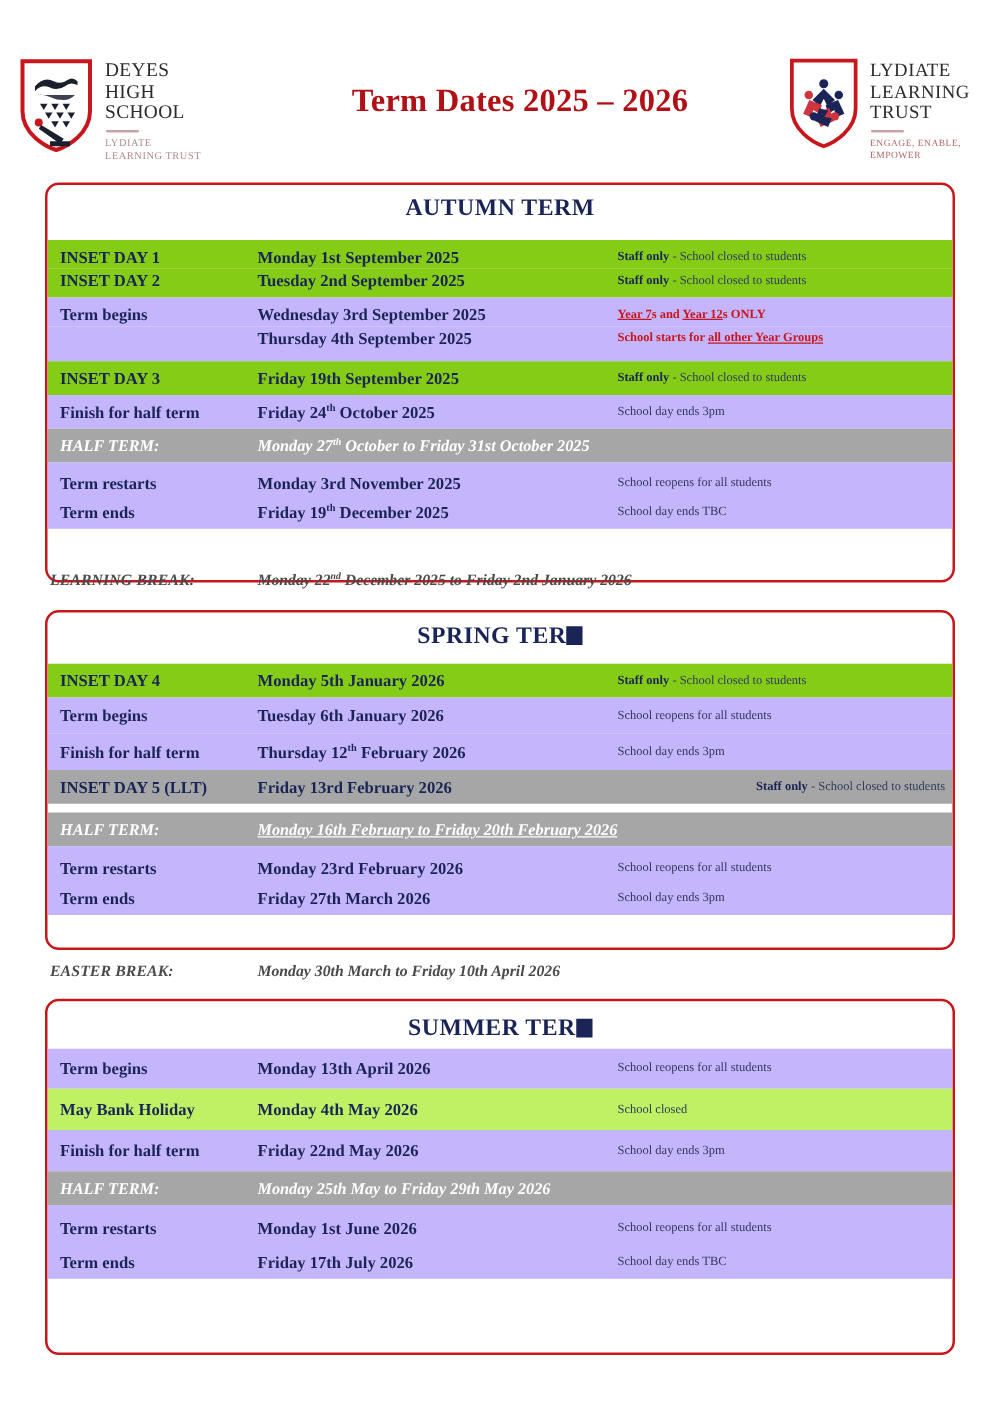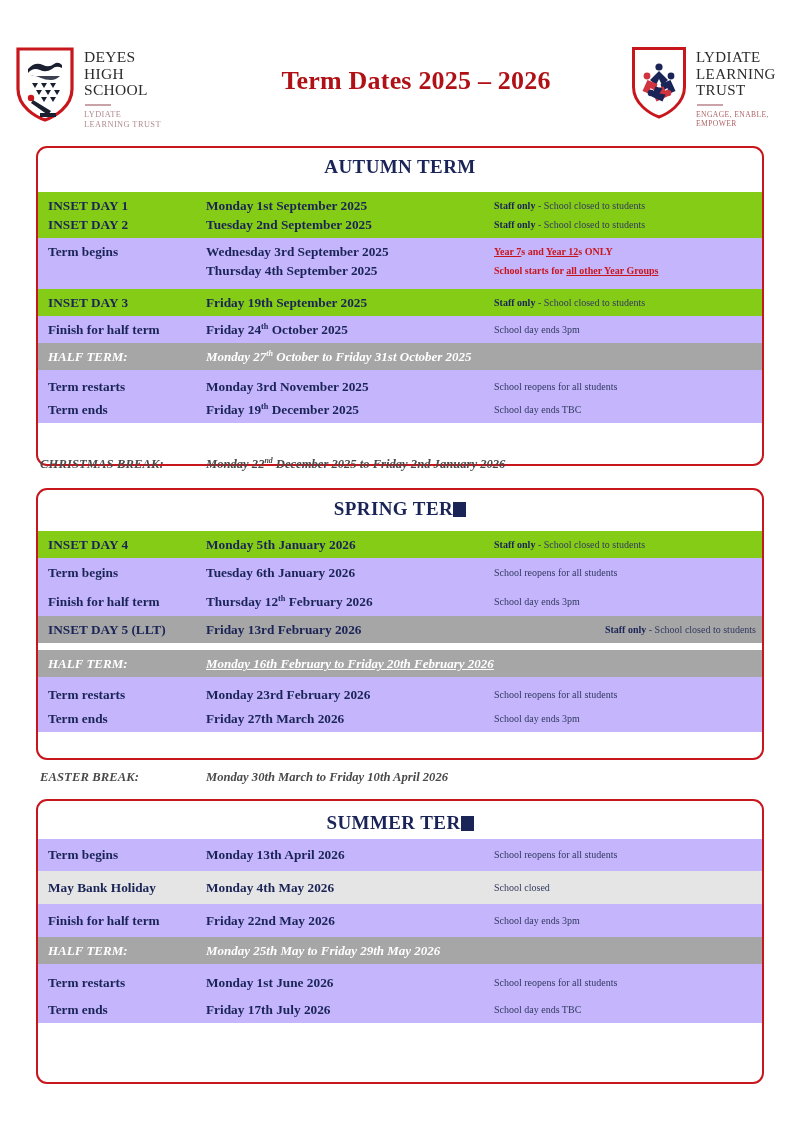--- a/index.html
+++ b/index.html
@@ -55,21 +55,21 @@
     display:inline-block;width:13px;height:15px;background:#1a2456;
     vertical-align:-2px;margin-left:0px;
   }
 
   .row{
     display:flex;align-items:flex-start;
     box-sizing:border-box;
     padding:4px 0 4px 0;
   }
   .row.shade{background:#84cc16;}
-  .row.shade-light{background:#e5e5e5;}
+  .row.shade-light{background:#bef264;}
   .row.halfterm{background:#a6a6a6;}
   .row.plain{background:#c4b5fd;}
 
   .c1{flex:0 0 168px;padding-left:10px;box-sizing:border-box;}
   .c2{flex:0 0 288px;box-sizing:border-box;}
   .c3{flex:1 1 auto;padding-right:8px;box-sizing:border-box;}
 
   .lbl{font-weight:bold;font-size:13.3px;color:#1a2456;line-height:19px;}
   .dte{font-weight:bold;font-size:13.3px;color:#1a2456;line-height:19px;}
   .note{font-size:10px;color:#31395e;line-height:19px;font-weight:normal;}
@@ -228,21 +228,21 @@
       <div class="c3 note">School reopens for all students</div>
     </div>
     <div class="row plain" style="padding-top:4px;">
       <div class="c1 lbl">Term ends</div>
       <div class="c2 dte"><span>Friday 19</span><sup>th</sup><span> December 2025</span></div>
       <div class="c3 note">School day ends TBC</div>
     </div>
   </div>
 
   <div class="break-line" style="top:457px;">
-    <span class="break-lbl">CHRISTMAS BREAK:</span>
+    <span class="break-lbl">LEARNING BREAK:</span>
     <span class="break-txt"><span>Monday 22</span><sup>nd</sup><span> December 2025 to Friday 2nd January 2026</span></span>
   </div>
 
   <div class="term-box" style="top:488px;height:272px;">
     <div class="term-head"><span>SPRING TER</span><span class="glyph-block"></span></div>
 
     <div style="height:6px;"></div>
 
     <div class="row shade">
       <div class="c1 lbl">INSET DAY 4</div>

